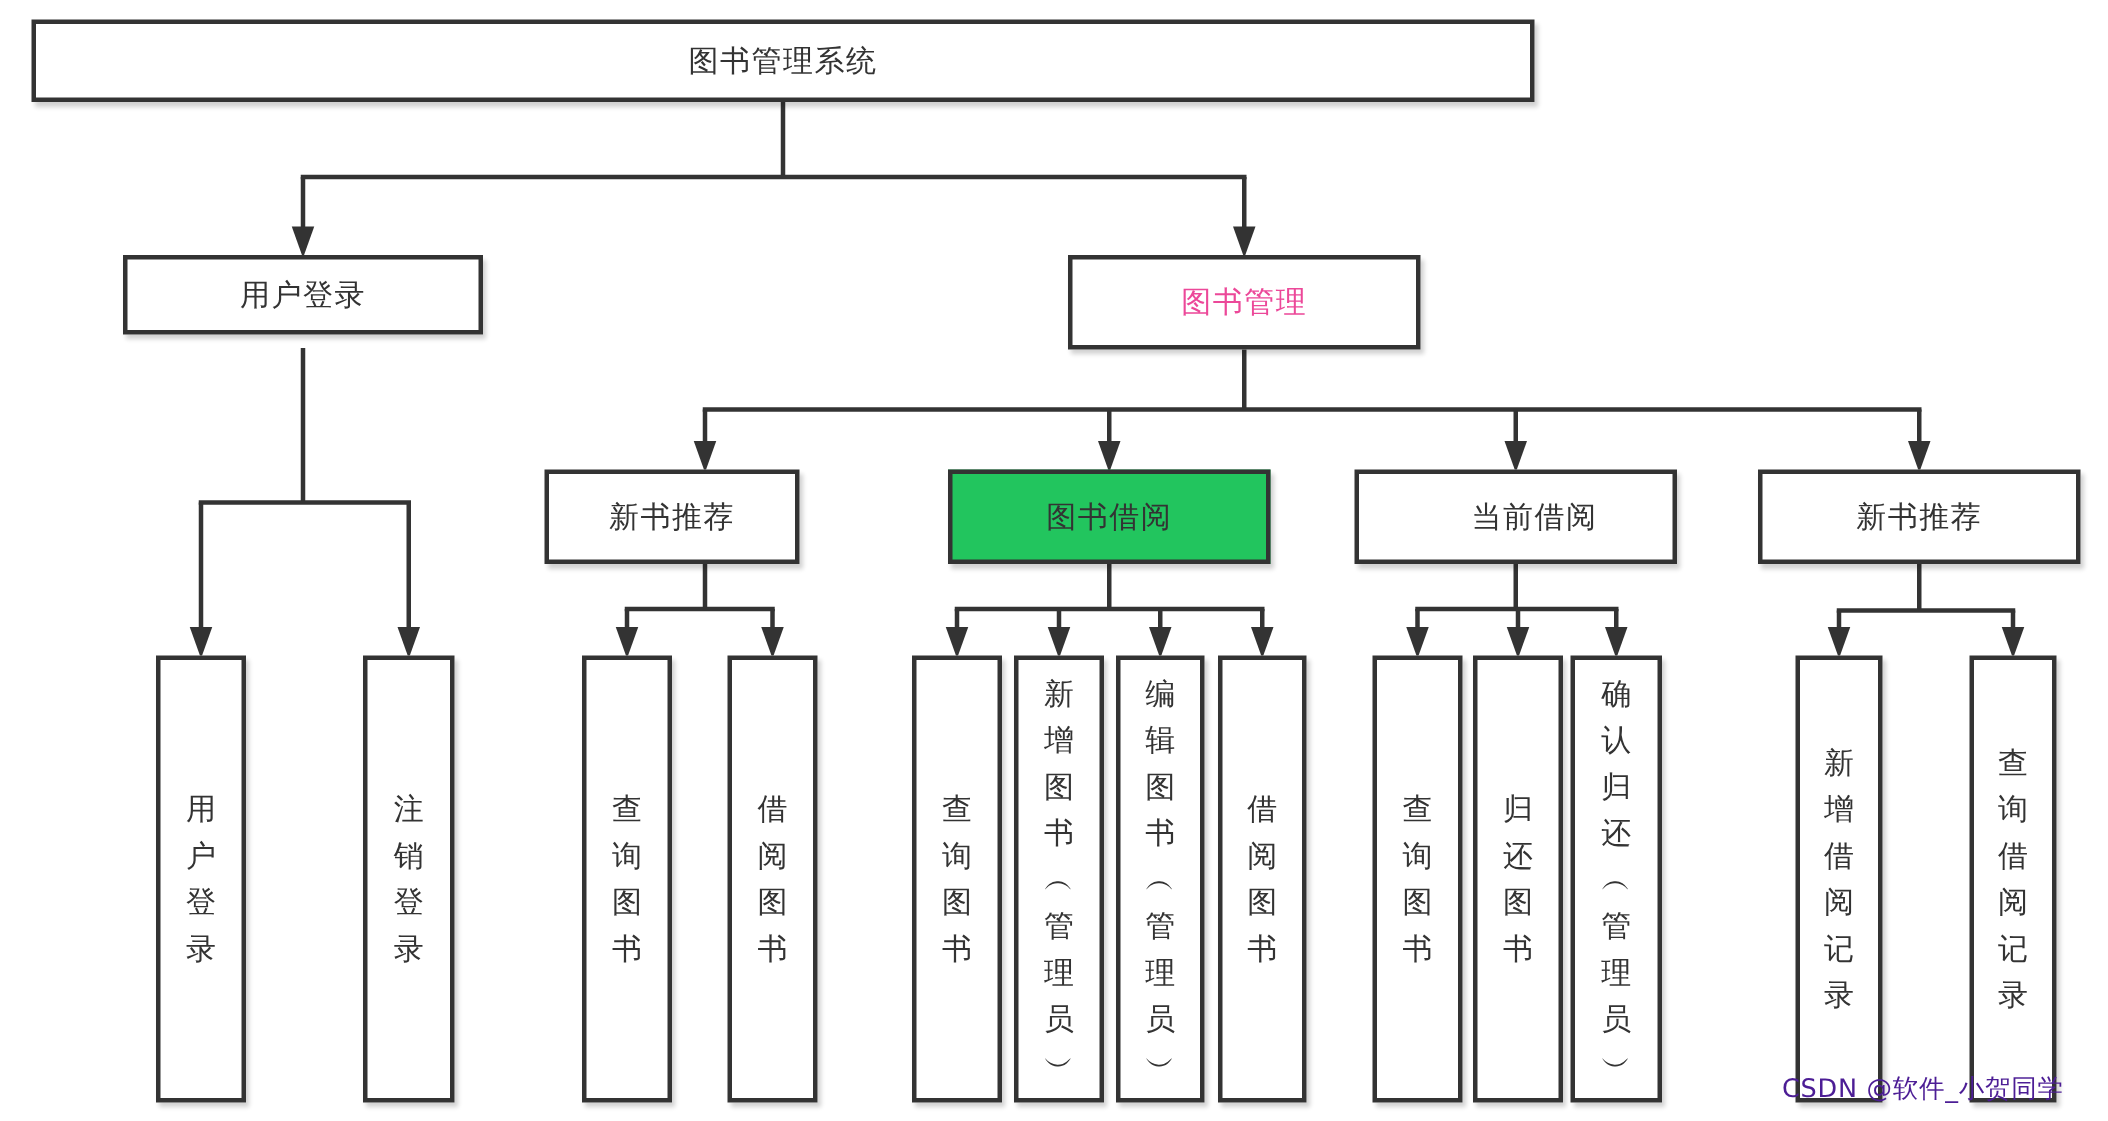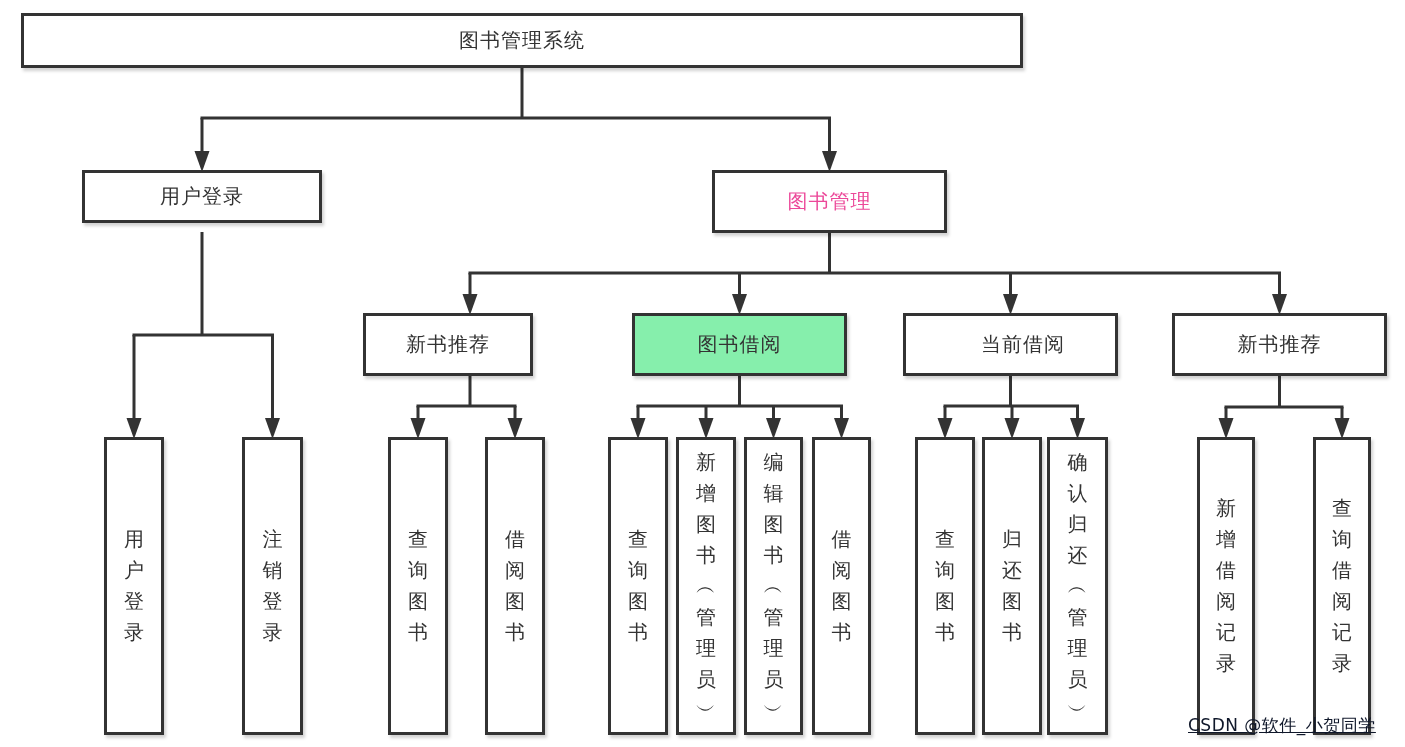--- a/index.html
+++ b/index.html
@@ -148,21 +148,21 @@
         <div class="label-v">
           <span class="vchar" style="color: rgb(51, 51, 51);">注</span>
           <span class="vchar" style="color: rgb(51, 51, 51);">销</span>
           <span class="vchar" style="color: rgb(51, 51, 51);">登</span>
           <span class="vchar" style="color: rgb(51, 51, 51);">录</span>
         </div>
       </div>
       <div class="box" style="left: 363px; top: 313px; width: 170px; height: 63px; border-color: rgb(51, 51, 51); background: rgb(255, 255, 255);">
         <div class="label-h" style="color: rgb(51, 51, 51);">新书推荐</div>
       </div>
-      <div class="box" style="left: 632px; top: 313px; width: 215px; height: 63px; border-color: rgb(51, 51, 51); background: #86efac; justify-content: center;">
+      <div class="box" style="left: 632px; top: 313px; width: 215px; height: 63px; border-color: rgb(51, 51, 51); background: #22c55e; justify-content: center;">
         <div class="label-h" style="color: rgb(51, 51, 51);">图书借阅</div>
       </div>
       <div class="box" style="left: 903px; top: 313px; width: 215px; height: 63px; border-color: rgb(51, 51, 51); background: rgb(255, 255, 255); padding-left: 25px;">
         <div class="label-h" style="color: rgb(51, 51, 51);">当前借阅</div>
       </div>
       <div class="box" style="left: 1172px; top: 313px; width: 215px; height: 63px; border-color: rgb(51, 51, 51); background: rgb(255, 255, 255);">
         <div class="label-h" style="color: rgb(51, 51, 51);">新书推荐</div>
       </div>
       <div class="box" style="left: 388px; top: 437px; width: 60px; height: 298px; border-color: rgb(51, 51, 51); background: rgb(255, 255, 255);">
         <div class="label-v">
@@ -265,14 +265,14 @@
         <div class="label-v">
           <span class="vchar" style="color: rgb(51, 51, 51);">查</span>
           <span class="vchar" style="color: rgb(51, 51, 51);">询</span>
           <span class="vchar" style="color: rgb(51, 51, 51);">借</span>
           <span class="vchar" style="color: rgb(51, 51, 51);">阅</span>
           <span class="vchar" style="color: rgb(51, 51, 51);">记</span>
           <span class="vchar" style="color: rgb(51, 51, 51);">录</span>
         </div>
       </div>
     </div>
-  <div id="watermark" style="color: #0f172a; text-decoration: underline;">CSDN @软件_小贺同学</div>
+  <div id="watermark" style="color: #4c1d95;">CSDN @软件_小贺同学</div>
 </div>
 
 </body></html>

